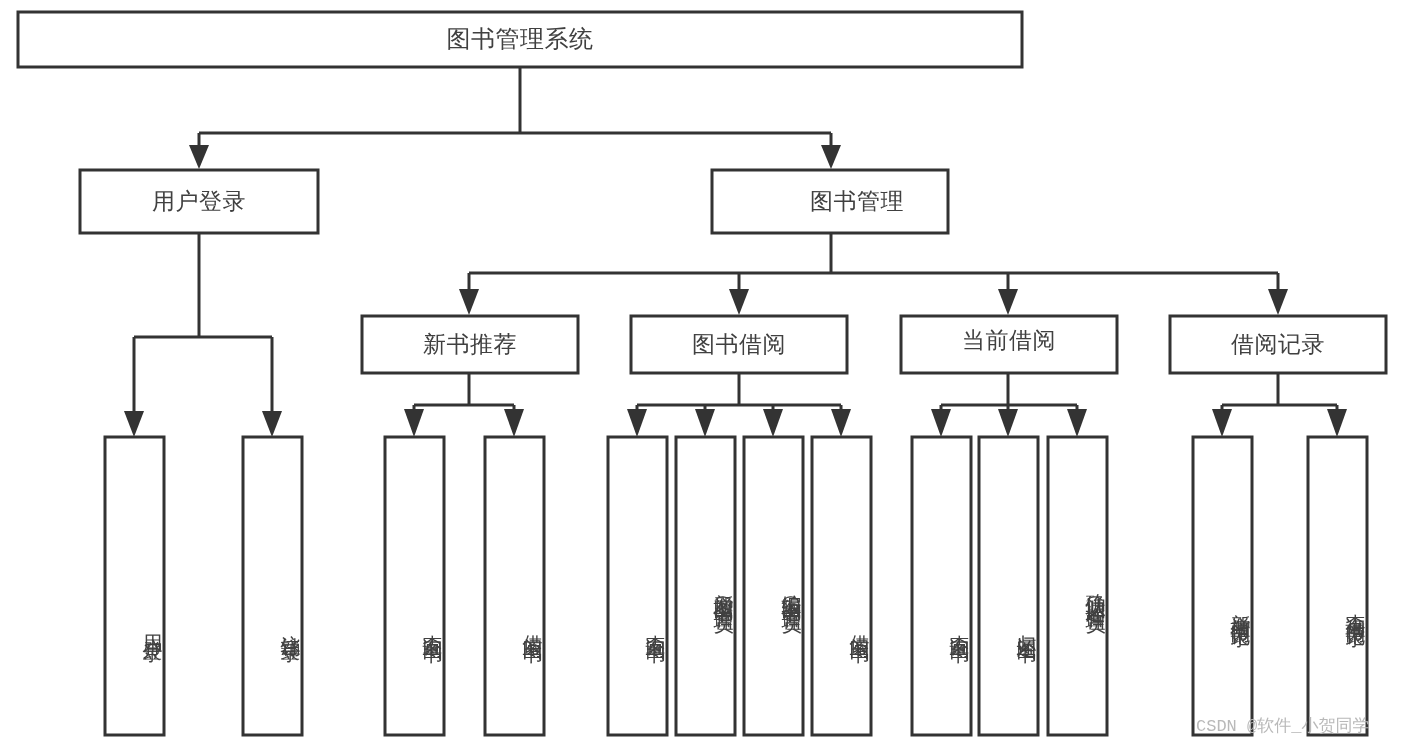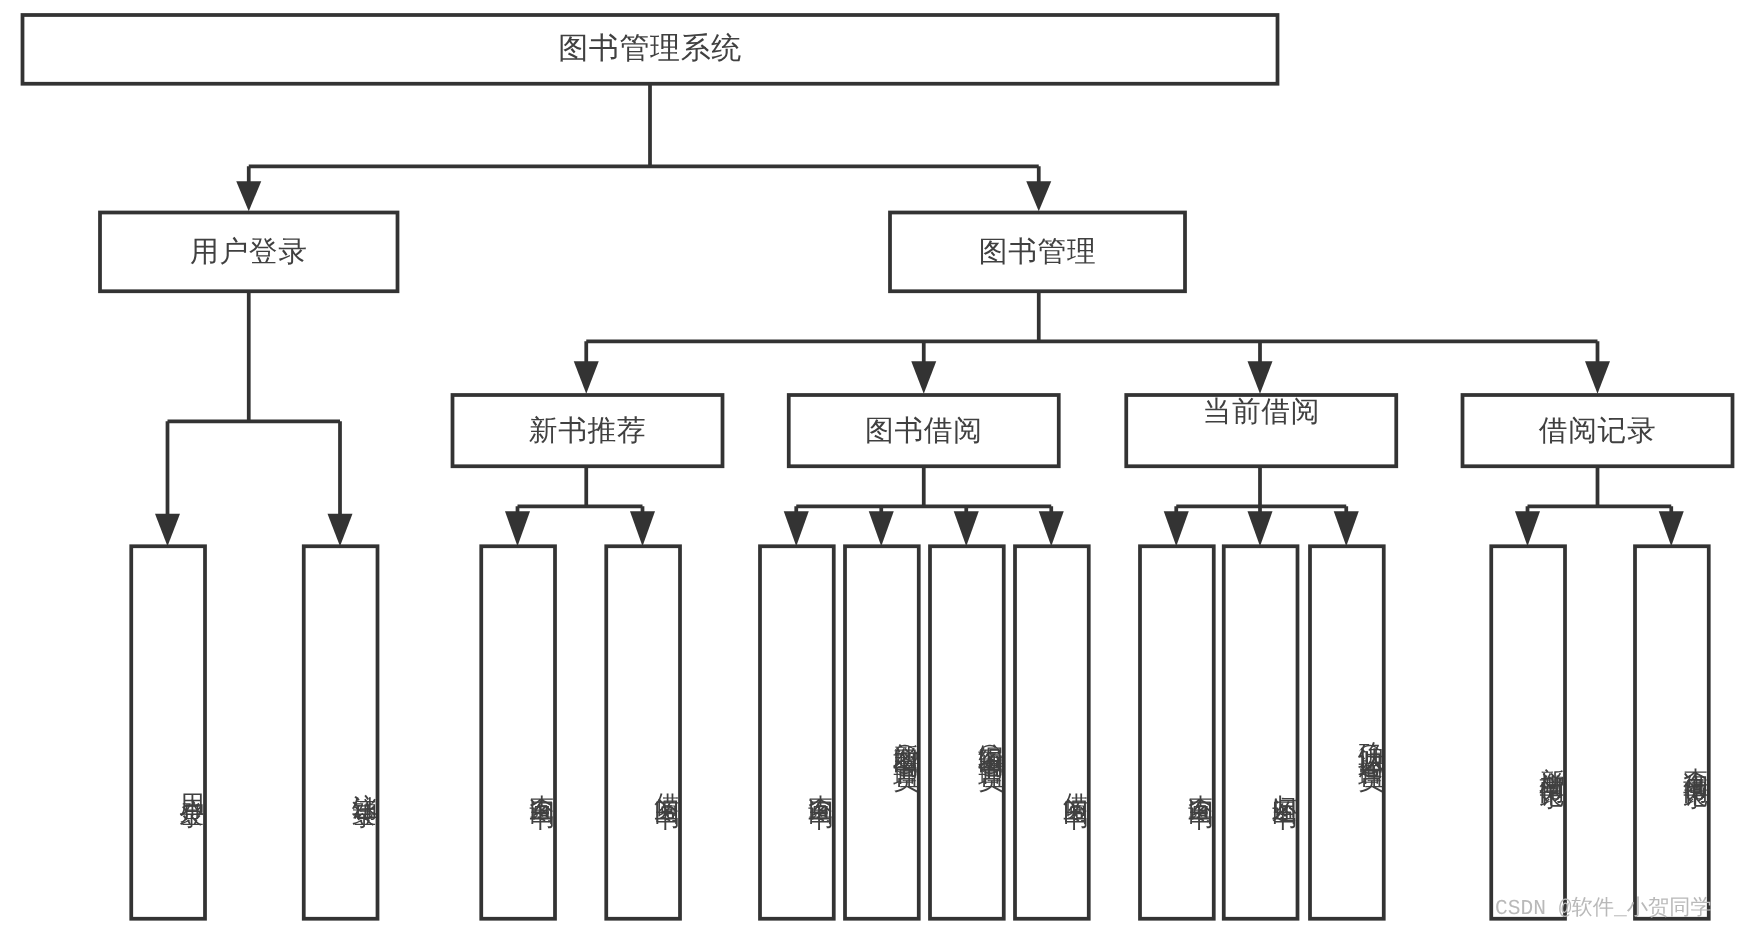--- a/index.html
+++ b/index.html
@@ -179,25 +179,25 @@
     <rect class="node-box" x="979" y="437" width="59" height="298"></rect>
     <rect class="node-box" x="1048" y="437" width="59" height="298"></rect>
 
     <rect class="node-box" x="1193" y="437" width="59" height="298"></rect>
     <rect class="node-box" x="1308" y="437" width="59" height="298"></rect>
   </svg>
 
   <div class="node-label" style="left:18px; top:12px; width:1004px; height:55px; font-size:24px;">图书管理系统</div>
 
   <div class="node-label" style="left:80px; top:170px; width:238px; height:63px; font-size:23px;">用户登录</div>
-  <div class="node-label" style="left:712px; top:170px; width:236px; height:63px; font-size:23px;">图书管理</div>
+  <div class="node-label" style="left:712px; top:170px; width:236px; height:63px; font-size:23px;padding-left:27px;">图书管理</div>
 
   <div class="node-label" style="left:362px; top:316px; width:216px; height:57px; font-size:23px;">新书推荐</div>
   <div class="node-label" style="left:631px; top:316px; width:216px; height:57px; font-size:23px;">图书借阅</div>
-  <div class="node-label" style="left:901px; top:301px; width:216px; height:57px; font-size:23px;">当前借阅</div>
+  <div class="node-label" style="left:901px; top:312px; width:216px; height:57px; font-size:23px;">当前借阅</div>
   <div class="node-label" style="left:1170px; top:316px; width:216px; height:57px; font-size:23px;">借阅记录</div>
 
   <div class="node-label vertical" style="left:105px; top:509px; width:59px; height:226px;">用户登录</div>
   <div class="node-label vertical" style="left:243px; top:509px; width:59px; height:226px;">注销登录</div>
 
   <div class="node-label vertical" style="left:385px; top:509px; width:59px; height:226px;">查询图书</div>
   <div class="node-label vertical" style="left:485px; top:509px; width:59px; height:226px;">借阅图书</div>
 
   <div class="node-label vertical" style="left:608px; top:509px; width:59px; height:226px;">查询图书</div>
   <div class="node-label vertical" style="left:676px; top:441px; width:59px; height:294px;">新增图书（管理员）</div>

